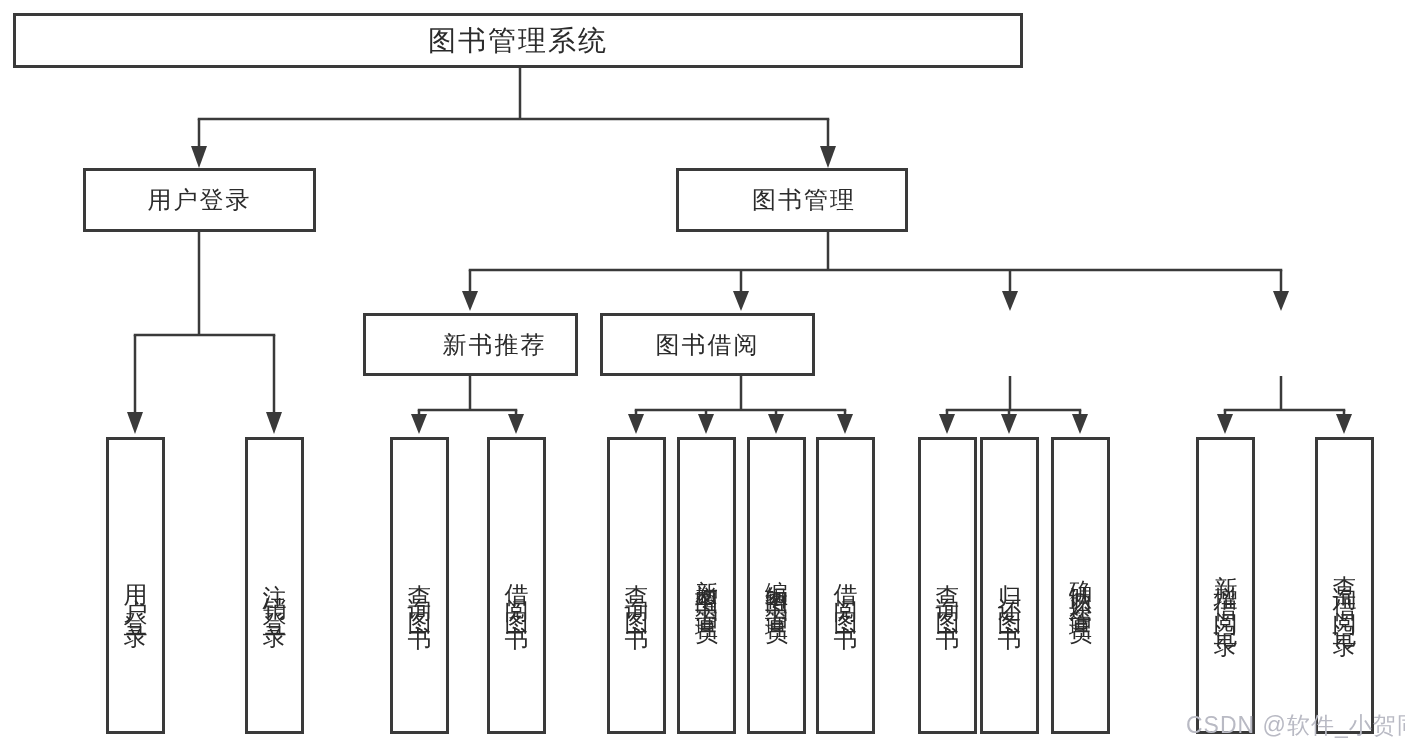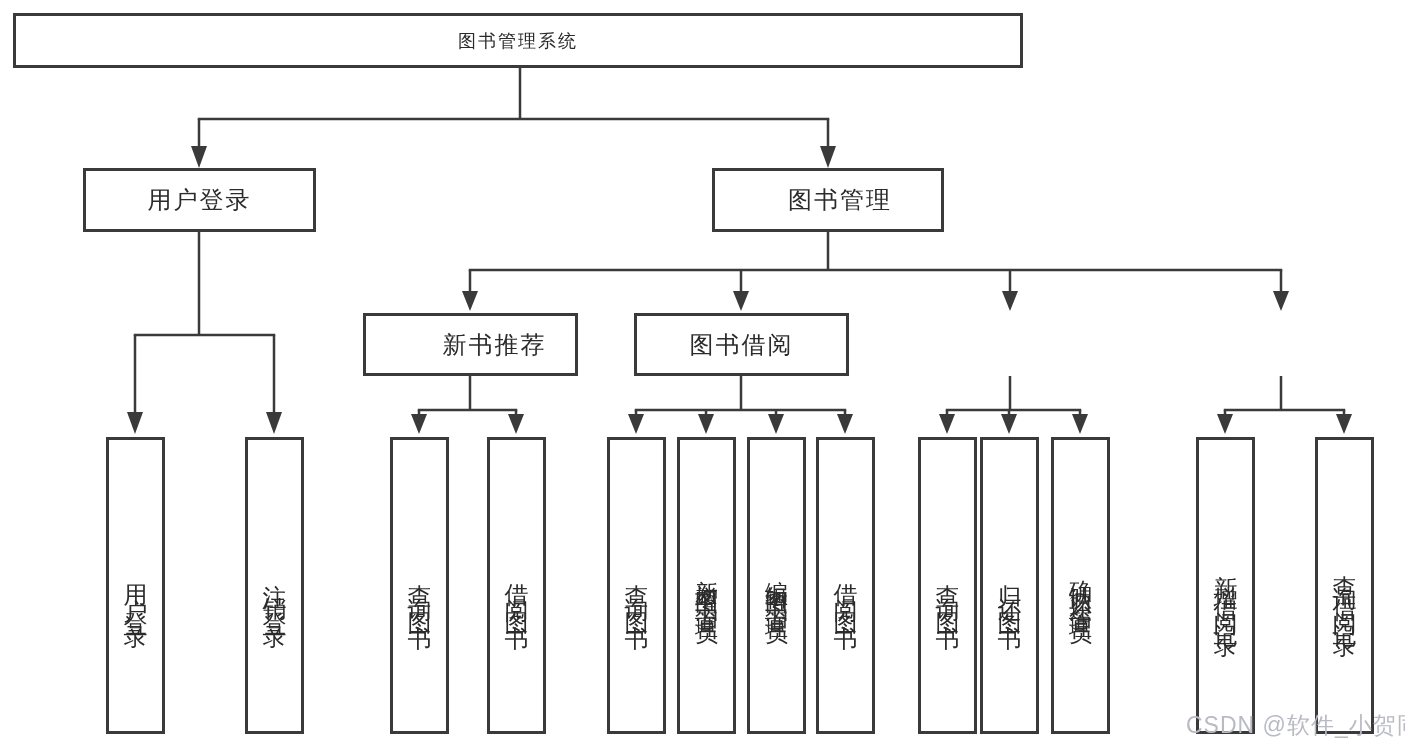--- a/index.html
+++ b/index.html
@@ -7,21 +7,21 @@
     position:relative; width:1405px; height:747px; background:#ffffff;
     font-family:"Liberation Sans","DejaVu Sans",sans-serif; overflow:hidden;
   }
   .box {
     position:absolute; box-sizing:border-box;
     border:3px solid #3a3a3a; background:#ffffff;
     display:flex; align-items:center; justify-content:center;
     color:#2b2b2b;
   }
   .h-label { font-size:24px; letter-spacing:2px; white-space:nowrap; }
-  .root-label { font-size:18px; letter-spacing:2px; }
+  .root-label { font-size:28px; letter-spacing:2px; }
   .v-label {
     writing-mode:vertical-rl; text-orientation:mixed;
     font-size:24px; line-height:1; white-space:nowrap;
   }
   .ls4 { letter-spacing:14px; margin-bottom:-14px; }
   .ls6 { letter-spacing:12px; margin-bottom:-12px; }
   .ls9 { font-size:23px; letter-spacing:6px; margin-bottom:-6px; }
   svg.connectors { position:absolute; left:0; top:0; pointer-events:none; }
   .watermark {
     position:absolute; left:1186px; top:710px;
@@ -111,28 +111,28 @@
     </g>
   </svg>
 
   <div class="box" style="left:13px; top:13px; width:1010px; height:55px;">
     <span class="root-label">图书管理系统</span>
   </div>
 
   <div class="box" style="left:83px; top:168px; width:233px; height:64px;">
     <span class="h-label">用户登录</span>
   </div>
-  <div class="box" style="left:712px; top:168px; width:232px; height:64px;padding-left:24px;">
+  <div class="box" style="left:676px; top:168px; width:232px; height:64px;padding-left:24px;">
     <span class="h-label">图书管理</span>
   </div>
 
   <div class="box" style="left:363px; top:313px; width:215px; height:63px;padding-left:48px;">
     <span class="h-label">新书推荐</span>
   </div>
-  <div class="box" style="left:634px; top:313px; width:215px; height:63px;">
+  <div class="box" style="left:600px; top:313px; width:215px; height:63px;">
     <span class="h-label">图书借阅</span>
   </div>
 
   <div class="box" style="left:106px; top:437px; width:59px; height:297px;">
     <span class="v-label ls4">用户登录</span>
   </div>
   <div class="box" style="left:245px; top:437px; width:59px; height:297px;">
     <span class="v-label ls4">注销登录</span>
   </div>
 

